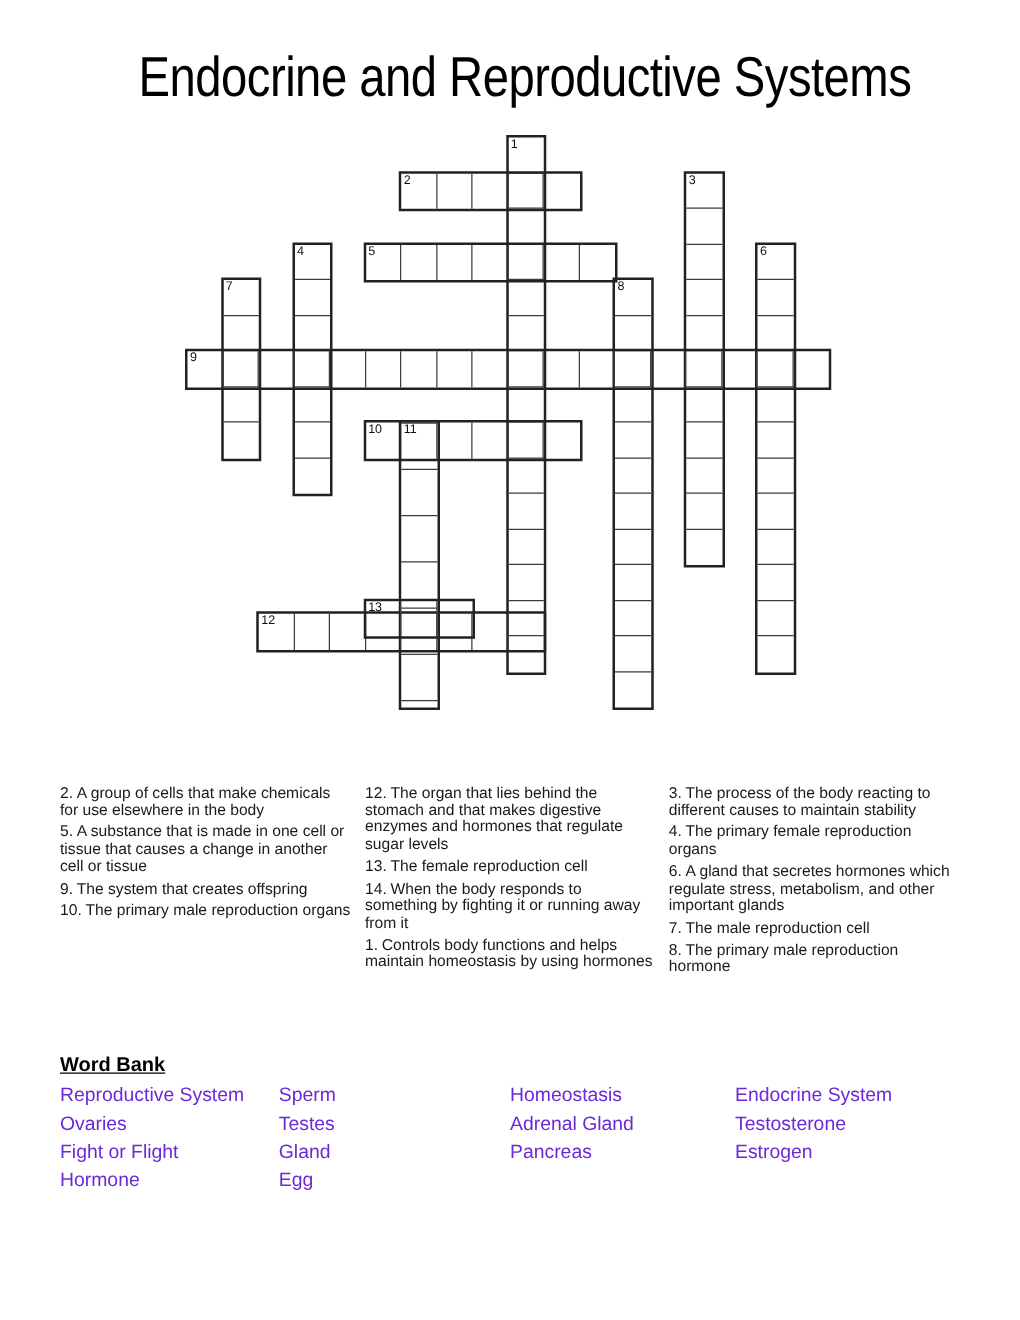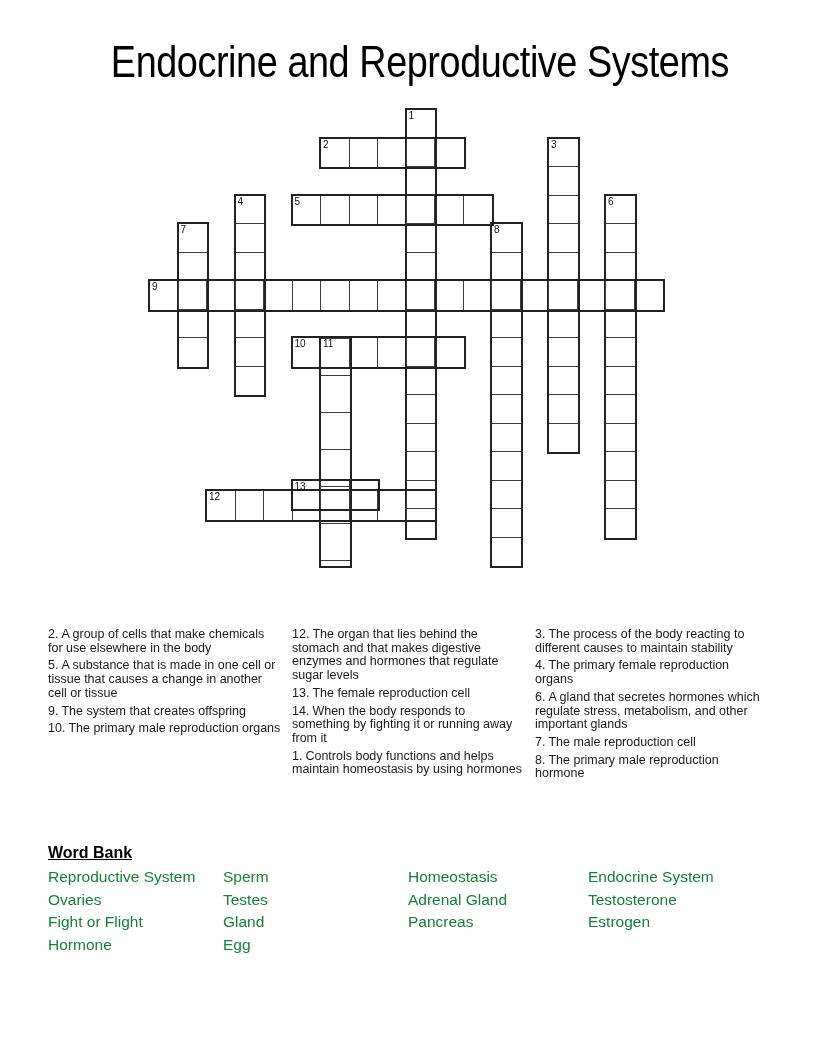--- a/index.html
+++ b/index.html
@@ -44,21 +44,21 @@
     font-size:14px; line-height:16px; font-weight:bold;
     text-decoration:underline; margin:0 0 4px 0; color:#000;
   }
   .clue-heading.mid { margin-top:1px; }
 
   
   .wb-heading {
     position:absolute; left:48px; top:844px;
     font-size:16px; font-weight:bold; text-decoration:underline; color:#000;
   }
-  .wb-col { position:absolute; top:866px; font-size:15.5px; line-height:22.7px; color:#15803d; }
+  .wb-col { position:absolute; top:866px; font-size:15.5px; line-height:22.7px; color:#6d28d9; }
   .wb-col span { display:block; }
   #wb-col-1 { left:48px; }
   #wb-col-2 { left:223px; }
   #wb-col-3 { left:408px; }
   #wb-col-4 { left:588px; }
 </style>
 </head>
 <body>
 
 <div class="title-wrap">

